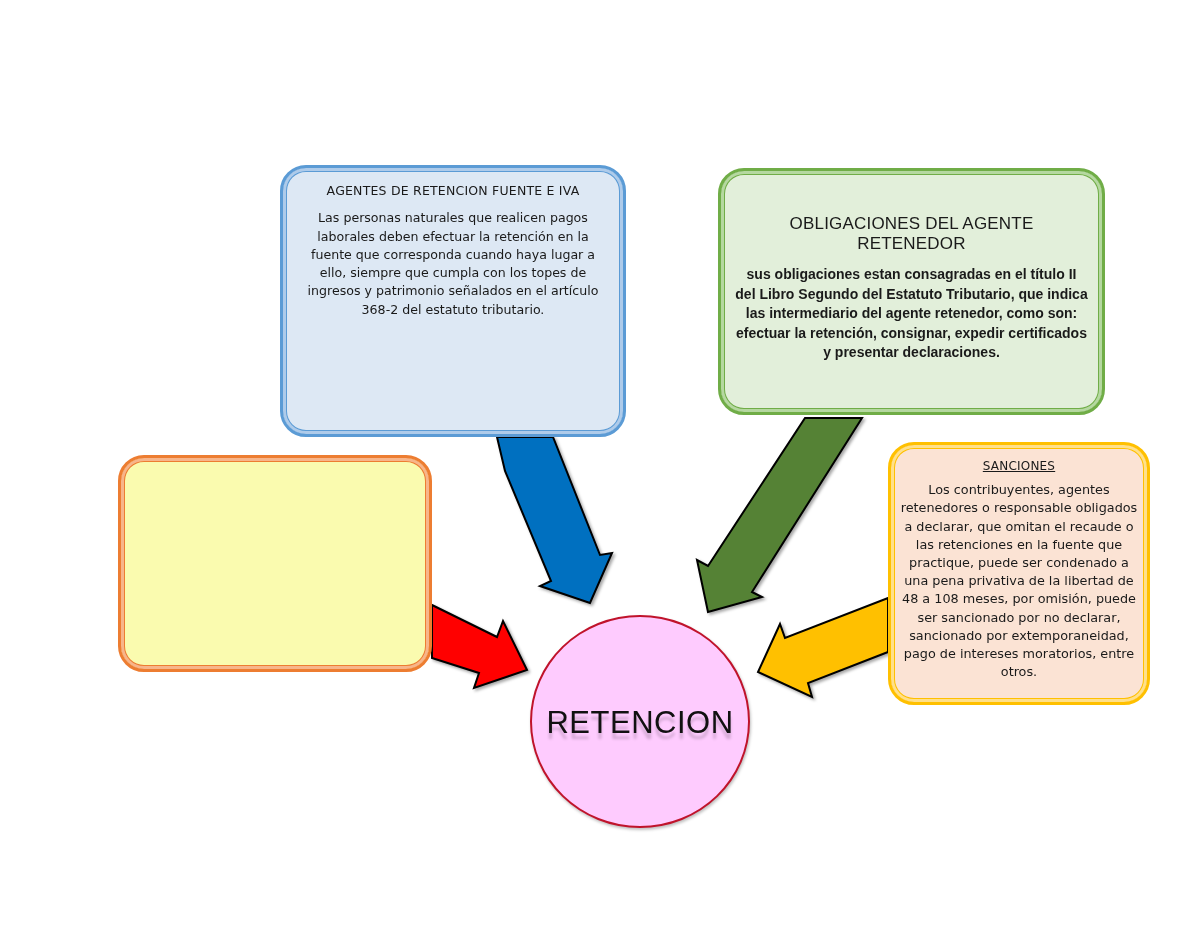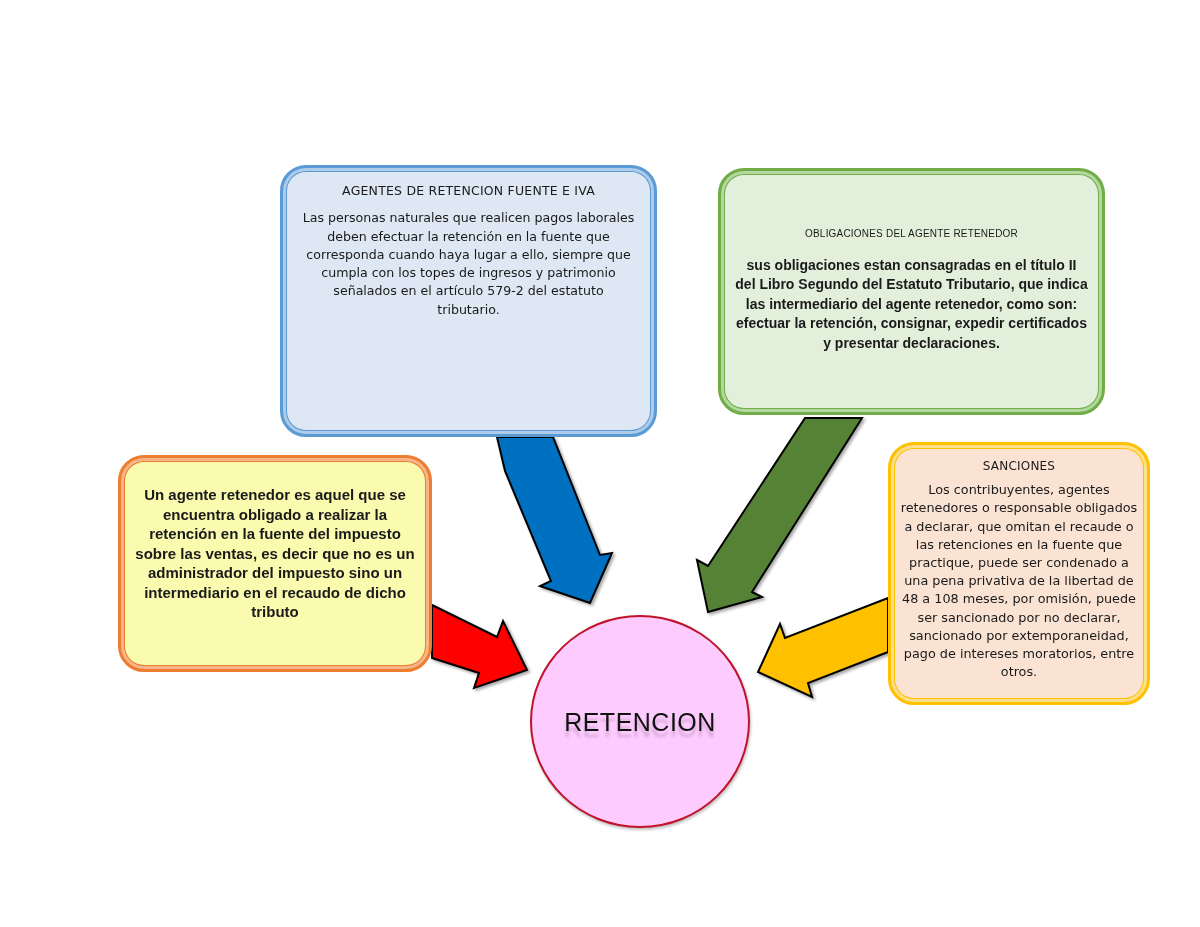--- a/index.html
+++ b/index.html
@@ -12,68 +12,68 @@
     .arrows { position: absolute; left: 0; top: 0; width: 1200px; height: 927px; z-index: 1; }
     .box {
       position: absolute; box-sizing: border-box; border-radius: 26px;
       text-align: center; z-index: 2;
       display: flex; flex-direction: column; align-items: center;
     }
     .box .title { font-size: 12.5px; letter-spacing: 0.2px; margin-bottom: 9px; }
     .box p { margin: 0 0 8px 0; }
 
     #box-blue {
-      left: 280px; top: 165px; width: 377px; height: 272px;
+      left: 280px; top: 165px; width: 346px; height: 272px;
       background: #dde8f4;
       border: 3px solid #5b9bd5;
       box-shadow: inset 0 0 0 3px #aecbea, inset 0 0 0 4px #5b9bd5;
       padding: 14px 18px 10px 18px;
       font-size: 12.6px; line-height: 18.3px;
     }
     #box-green {
       left: 718px; top: 168px; width: 387px; height: 247px;
       background: #e2efda;
       border: 3px solid #70ad47;
       box-shadow: inset 0 0 0 3px #b5d8a0, inset 0 0 0 4px #70ad47;
       justify-content: center;
       padding: 0 14px;
       font-family: "Liberation Sans", sans-serif;
       font-size: 14px; line-height: 19.5px; font-weight: bold;
     }
-    #box-green .title { font-weight: normal; font-size: 10px; margin-bottom: 12px; margin-top: 2px; }
+    #box-green .title { font-weight: normal; font-size: 17px; margin-bottom: 12px; margin-top: 2px; }
     #box-yellow {
       left: 118px; top: 455px; width: 314px; height: 217px;
       background: #fafbaf;
       border: 3px solid #ed7d31;
       box-shadow: inset 0 0 0 3px #f7b58a, inset 0 0 0 4px #ed7d31;
       padding: 27px 10px 8px 10px;
       font-family: "Liberation Sans", sans-serif;
       font-size: 15px; line-height: 19.5px; font-weight: bold;
     }
     #box-yellow .title { font-weight: normal; font-size: 12.5px; margin-bottom: 8px; font-family: "DejaVu Sans", sans-serif; }
     #box-orange {
       left: 888px; top: 442px; width: 262px; height: 263px;
       background: #fbe3d4;
       border: 3px solid #ffc000;
       box-shadow: inset 0 0 0 3px #ffe08a, inset 0 0 0 4px #ffc000;
       padding: 12px 8px 6px 8px;
       font-size: 12.8px; line-height: 18.2px;
     }
-    #box-orange .title { font-size: 12px; margin-bottom: 6px; }
+    #box-orange .title { font-size: 12px; margin-bottom: 6px; text-decoration: underline; }
 
     #center-circle {
       position: absolute; left: 530px; top: 615px; width: 220px; height: 213px;
       border-radius: 50%; box-sizing: border-box;
       background: #fecbfe; border: 2px solid #c0132b;
       display: flex; align-items: center; justify-content: center;
       z-index: 2;
       box-shadow: 1px 2px 3px rgba(0,0,0,0.25);
     }
     #center-circle span {
-      font-family: "Liberation Sans", sans-serif; font-size: 25px; letter-spacing: 0.5px;
+      font-family: "Liberation Sans", sans-serif; font-size: 31px; letter-spacing: 0.5px;
       color: #111; margin-top: 2px;
       text-shadow: 0 6px 3px rgba(0,0,0,0.18);
     }
   </style>
 </head>
 <body>
 
 <svg class="arrows" viewBox="0 0 1200 927" xmlns="http://www.w3.org/2000/svg">
   <defs>
     <filter id="sh" x="-20%" y="-20%" width="140%" height="140%">
@@ -85,30 +85,29 @@
 
   <polygon points="805,418 862,418 752,592 762,597 708,612 697,560 708,566" fill="#548235" stroke="#000" stroke-width="2" stroke-linejoin="miter" filter="url(#sh)"></polygon>
 
   <polygon points="432,605 497,637 503,621 527,670 474,688 479,673 432,658" fill="#ff0000" stroke="#000" stroke-width="2" stroke-linejoin="miter" filter="url(#sh)"></polygon>
 
   <polygon points="888,598 888,652 808,683 812,697 758,672 780,624 785,638" fill="#ffc000" stroke="#000" stroke-width="2" stroke-linejoin="miter" filter="url(#sh)"></polygon>
 </svg>
 
 <div class="box" id="box-blue">
   <div class="title">AGENTES DE RETENCION FUENTE E IVA</div>
-  <p>Las personas naturales que realicen pagos laborales deben efectuar la retención en la fuente que corresponda cuando haya lugar a ello, siempre que cumpla con los topes de ingresos y patrimonio señalados en el artículo 579-2 del estatuto tributario.</p>
+  <p>Las personas naturales que realicen pagos laborales deben efectuar la retención en la fuente que corresponda cuando haya lugar a ello, siempre que cumpla con los topes de ingresos y patrimonio señalados en el artículo 368-2 del estatuto tributario.</p>
 </div>
 
 <div class="box" id="box-green">
   <div class="title">OBLIGACIONES DEL AGENTE RETENEDOR</div>
   <p>sus obligaciones estan consagradas en el título II del Libro Segundo del Estatuto Tributario,  que indica las intermediario del agente retenedor, como son: efectuar la retención, consignar, expedir certificados y presentar declaraciones.</p>
 </div>
 
 <div class="box" id="box-yellow">
-  <p>Un agente retenedor es aquel que se encuentra obligado a realizar la retención en la fuente del impuesto sobre las ventas, es decir que no es un administrador del impuesto sino un intermediario en el recaudo de dicho tributo</p>
 </div>
 
 <div class="box" id="box-orange">
   <div class="title">SANCIONES</div>
   <p>Los contribuyentes, agentes retenedores o responsable obligados a declarar, que omitan el recaude o las retenciones en la fuente que practique, puede ser condenado a una pena privativa de la libertad de 48 a 108 meses, por omisión, puede ser sancionado por no declarar, sancionado por extemporaneidad, pago de intereses moratorios, entre otros.</p>
 </div>
 
 <div id="center-circle">
   <span>RETENCION</span>
 </div>

